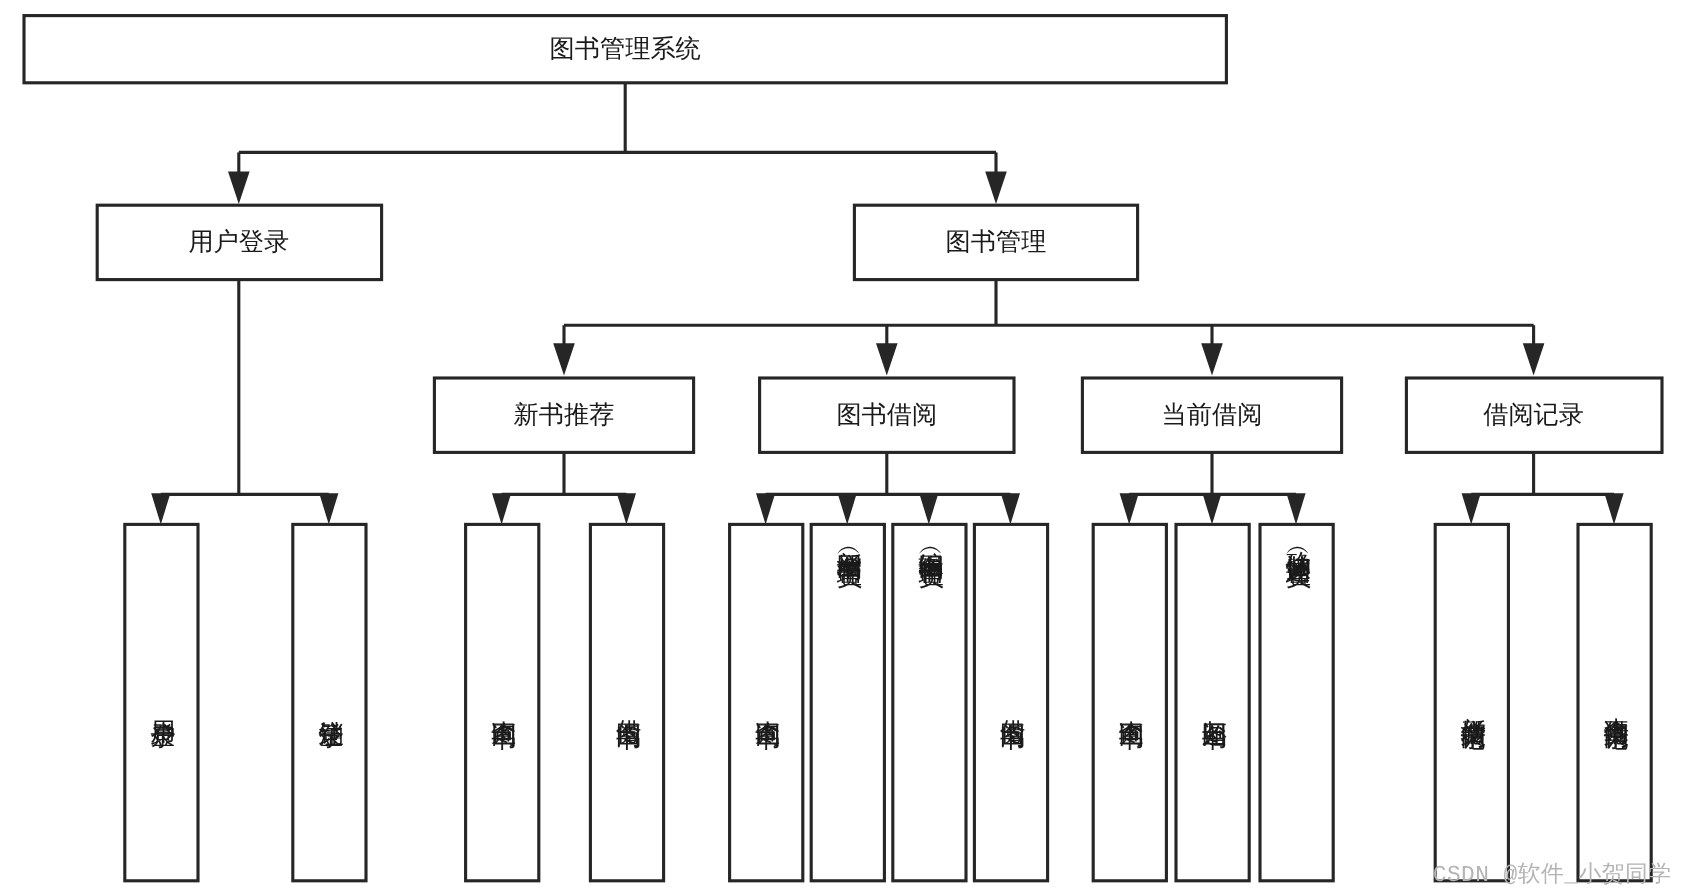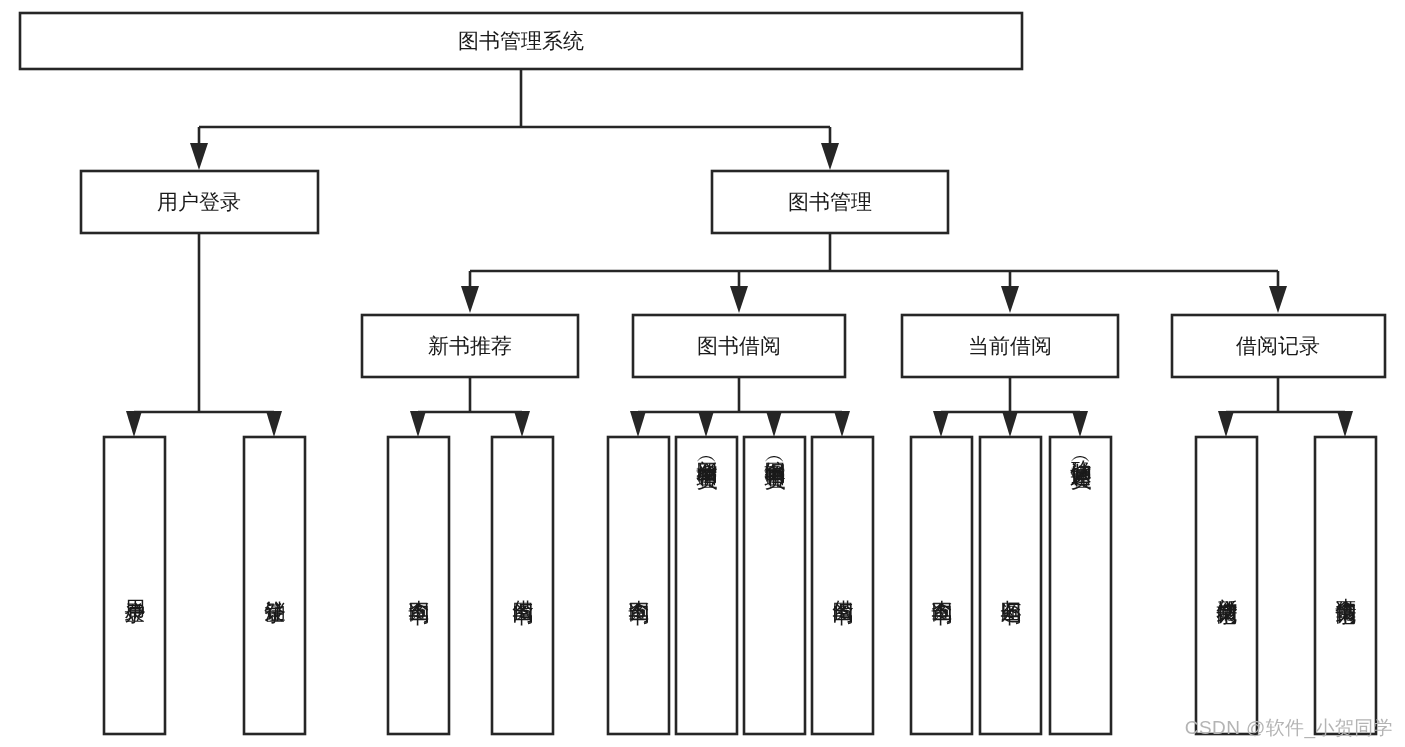--- a/index.html
+++ b/index.html
@@ -65,21 +65,21 @@
     font-size: 21px;
     line-height: 1.18;
     color: #1a1a1a;
     letter-spacing: 1.5px;
     white-space: nowrap;
   }
   .watermark {
     position: absolute;
     right: 12px;
     bottom: 6px;
-    font-family: Liberation Sans, sans-serif;
+    font-family: Liberation Mono, monospace;
     font-size: 19px;
     color: #b4b4b4;
     letter-spacing: 0.4px;
     user-select: none;
     white-space: nowrap;
   }
 </style>
 </head>
 <body>
 

